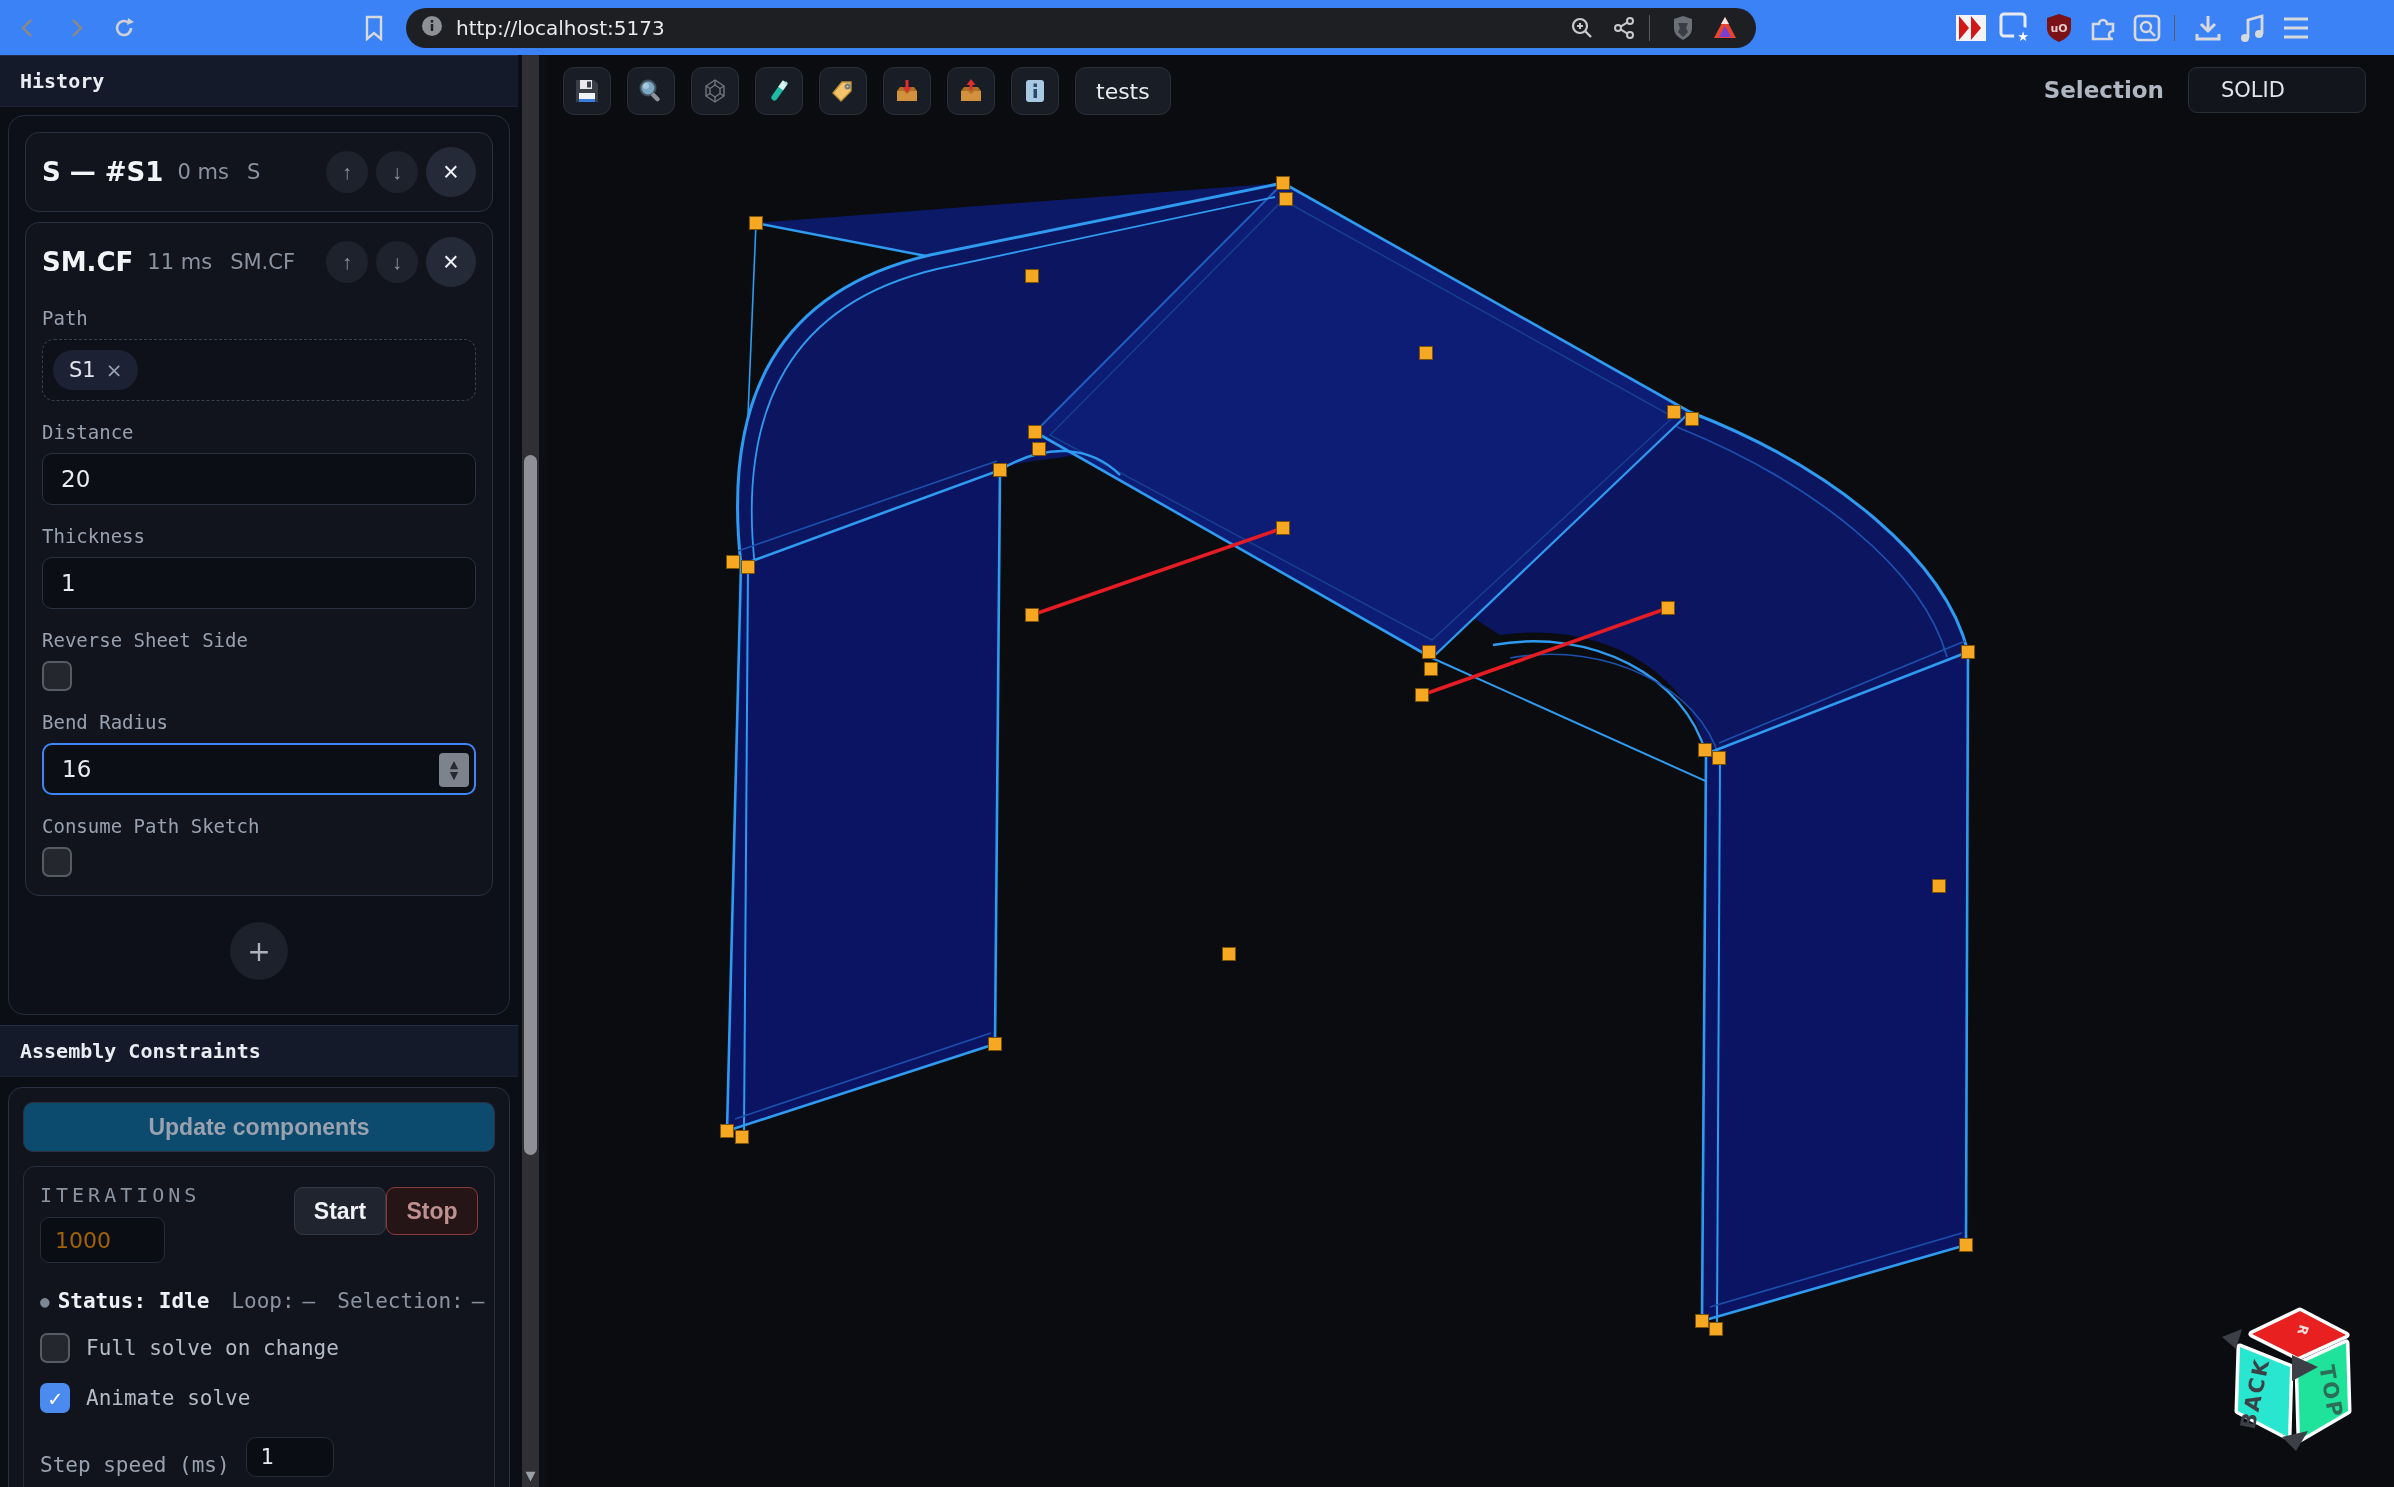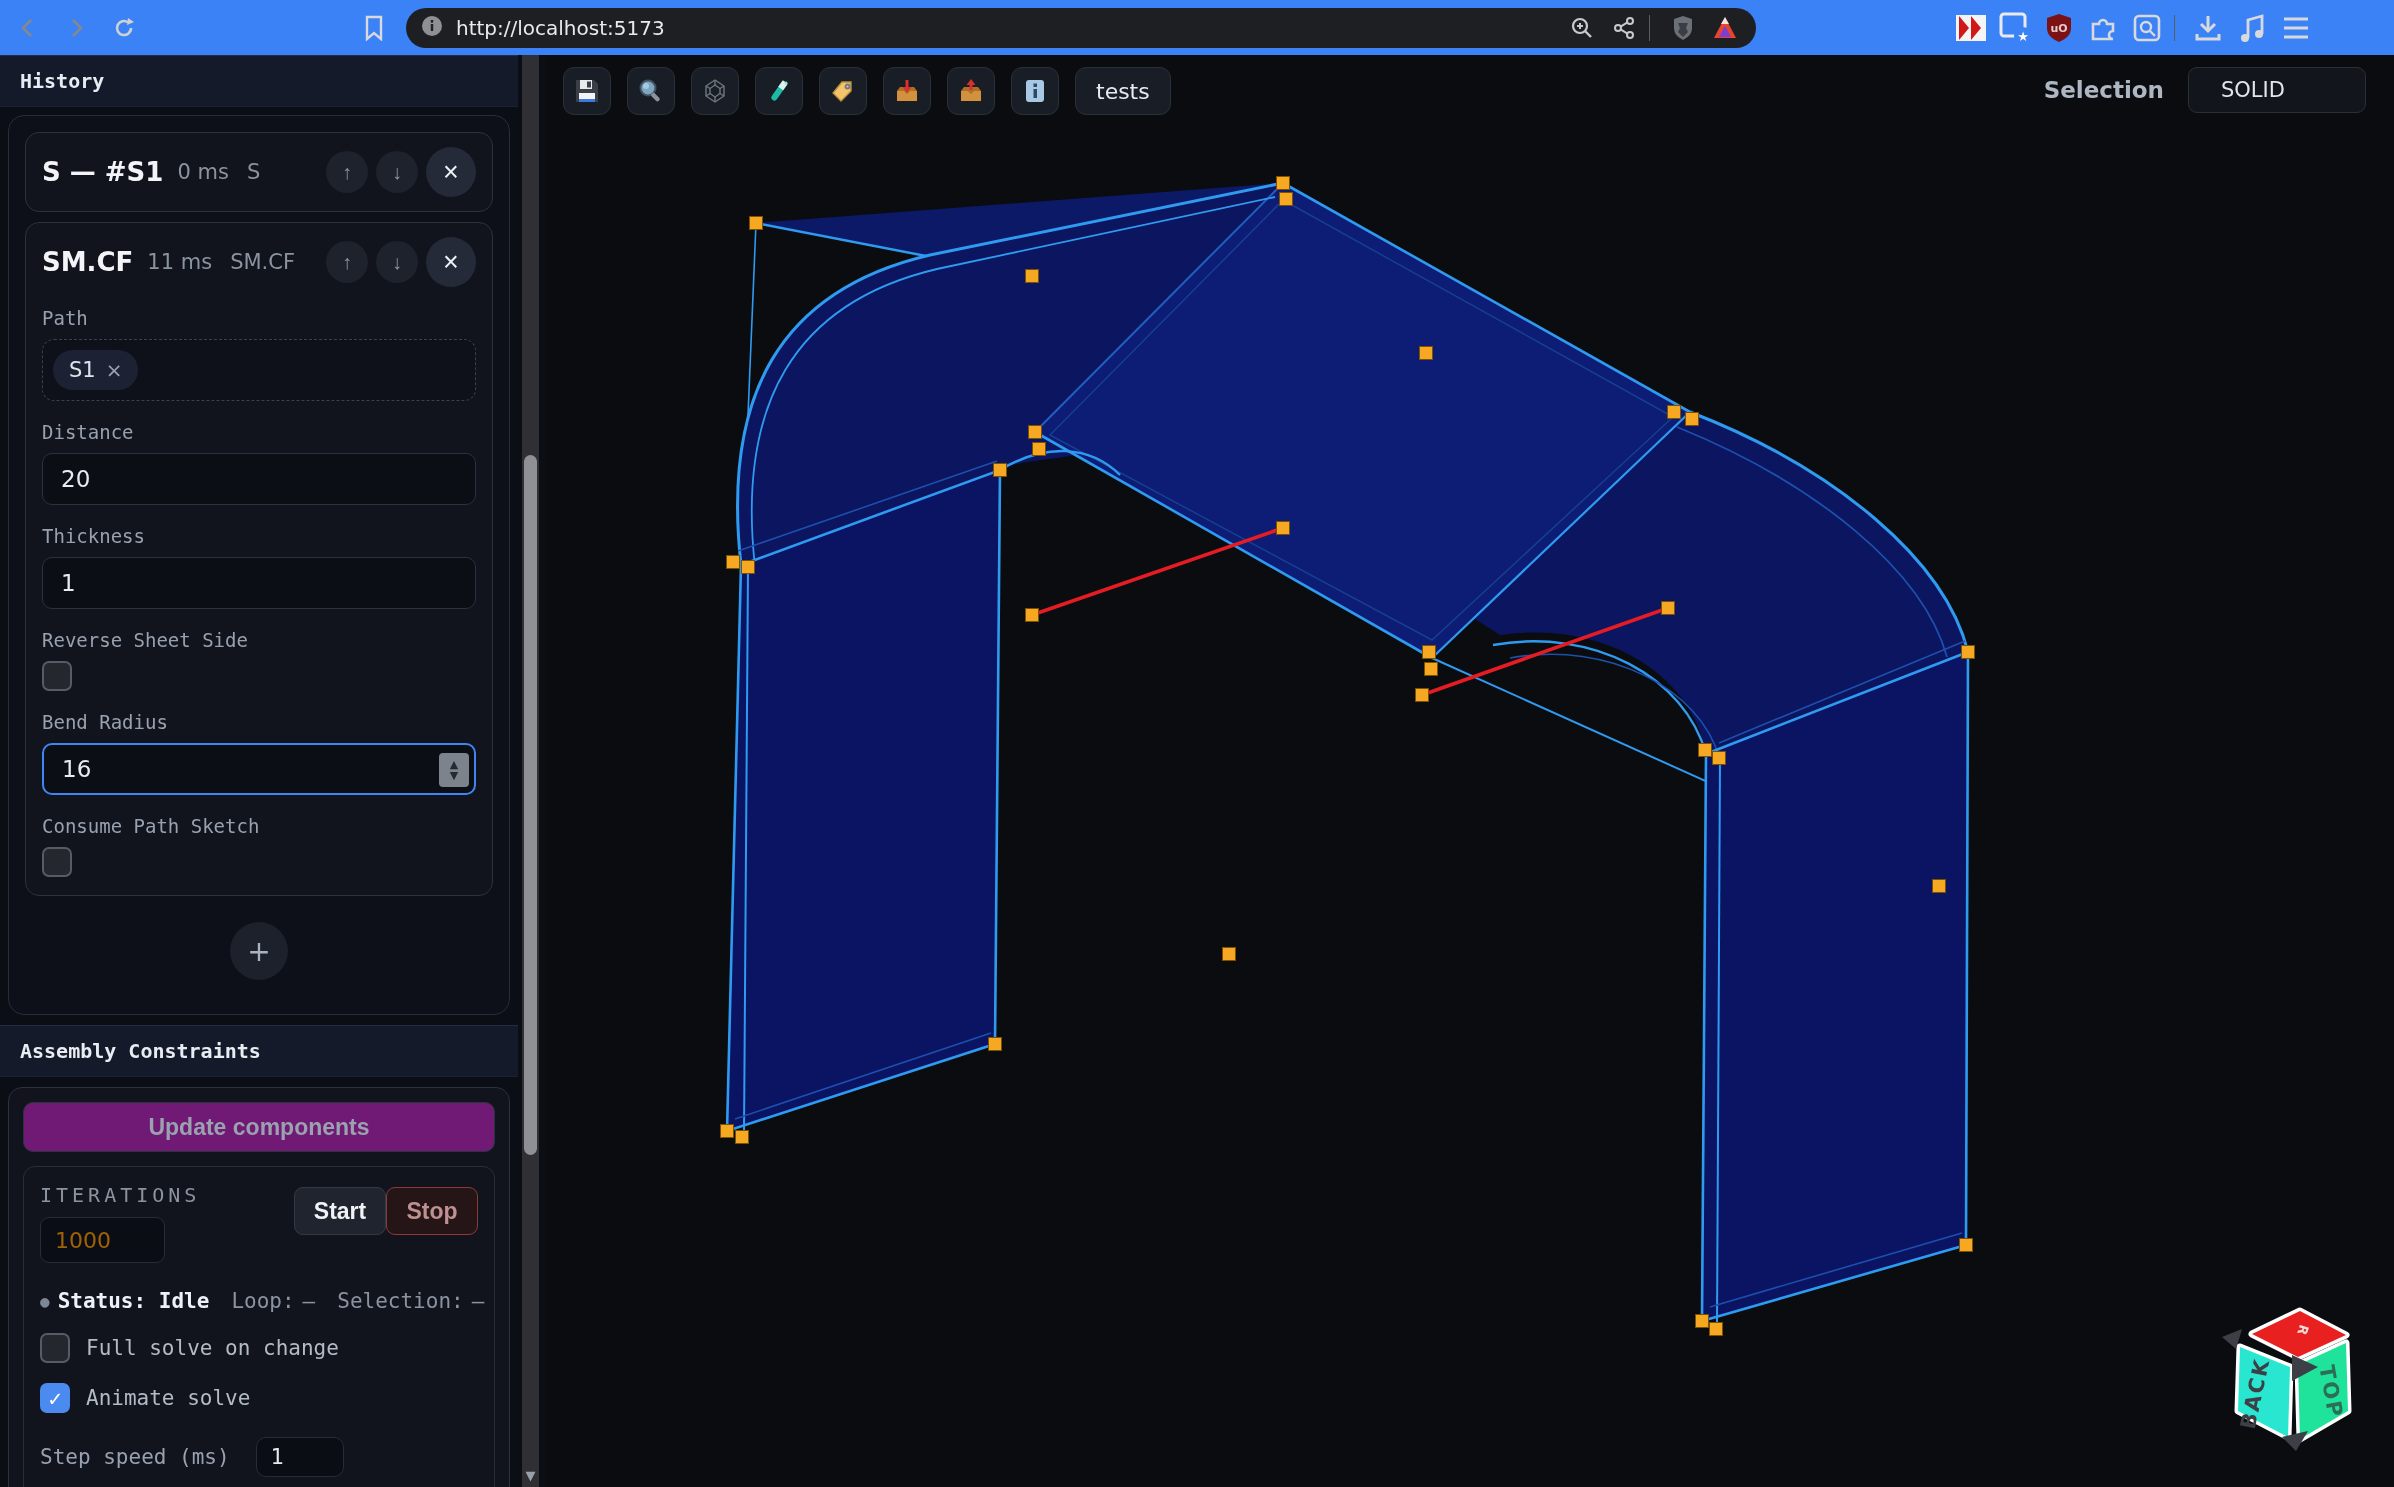--- a/index.html
+++ b/index.html
@@ -38,33 +38,33 @@
   .num-wrap { position:relative; }
   .spinner { position:absolute; right:7px; top:10px; width:30px; height:34px; background:#7d838c; border-radius:4px; display:flex; flex-direction:column; align-items:center; justify-content:center; color:#26292f; font-size:11px; line-height:11px; }
   .chipbox { border:1px dashed #39404f; border-radius:12px; background:#0e1119; padding:10px; }
   .chip { display:inline-flex; align-items:center; background:#1c2233; border-radius:999px; padding:8px 16px; color:#dfe4ec; font-size:21px; gap:10px; }
   .chip .x { color:#9aa3b2; font-size:20px; }
   .cb { width:30px; height:30px; border:2px solid #565b64; border-radius:7px; background:#24272e; flex:none; display:flex; align-items:center; justify-content:center; }
   .cb.checked { background:#4b8bf0; border-color:#4b8bf0; }
   .cb.checked::after { content:"✓"; color:#fff; font-size:22px; font-weight:bold; }
   .plus-row { display:flex; justify-content:center; padding:26px 0 18px 0; }
   .plus-btn { width:58px; height:58px; border-radius:50%; background:#1c212c; color:#aab2c0; font-size:28px; display:flex; align-items:center; justify-content:center; }
-  .upd-btn { display:block; width:100%; height:50px; background:#701a75; border:1px solid #2b3240; border-radius:10px; color:#9aa2b0; font-size:23px; font-weight:bold;text-align:center; }
+  .upd-btn { display:block; width:100%; height:50px; background:#0c4a6e; border:1px solid #2b3240; border-radius:10px; color:#9aa2b0; font-size:23px; font-weight:bold;text-align:center; }
   .subcard { border:1px solid #262d3b; border-radius:12px; margin-top:14px; padding:16px; }
   .iter-row { display:flex; align-items:flex-start; }
   .iter-label { color:#8b93a1; font-size:20px; letter-spacing:4px; }
   .iter-input { width:125px; height:46px; margin-top:10px; background:#0a0d13; border:1px solid #262c38; border-radius:9px; color:#a16207; font-size:22px; padding:0 14px; font-family:"DejaVu Sans", sans-serif; }
   .iter-btns { margin-left:auto; display:flex; padding-top:4px; }
   .btn-start { width:92px; height:48px; border-radius:9px; background:#20242e; border:1px solid #333a46; color:#f0f2f6; font-size:23px; font-weight:bold; }
   .btn-stop { width:92px; height:48px; border-radius:9px; background:#261517; border:1px solid #8b3a3a; color:#bf9090; font-size:23px; font-weight:bold; }
   .status-row { display:flex; align-items:center; margin-top:26px; color:#8b93a1; font-size:21px; gap:8px; }
   .status-row .dot { color:#7d8694; font-size:16px; }
   .status-row b { color:#eef1f5; }
   .opt-row { display:flex; align-items:center; gap:16px; margin-top:20px; color:#b3bbc6; font-size:21px; }
-  .step-row { display:flex; align-items:center; gap:26px; margin-top:24px; margin-bottom:10px; color:#98a1b0; font-size:21px; }
+  .step-row { display:flex; align-items:flex-end; gap:16px; margin-top:24px; margin-bottom:10px; color:#98a1b0; font-size:21px; }
   .step-input { width:88px; height:40px; background:#0a0d13; border:1px solid #262c38; border-radius:10px; color:#e6e9ee; font-size:21px; padding:0 14px; font-family:"DejaVu Sans", sans-serif; }
 
   
   #side-scroll { position:absolute; left:518px; top:55px; width:27px; bottom:0; background:#0b0e14; }
   #side-scroll .track { position:absolute; left:4px; top:0; width:17px; bottom:0; background:#303034; }
   #side-scroll .thumb { position:absolute; left:6px; top:400px; width:13px; height:700px; background:#8e9096; border-radius:8px; }
   #side-scroll .arrow { position:absolute; left:4px; bottom:4px; width:17px; text-align:center; color:#9aa0a8; font-size:13px; }
 
   
   #viewport { position:absolute; left:545px; top:55px; right:0; bottom:0; background:#0a0c10; }

